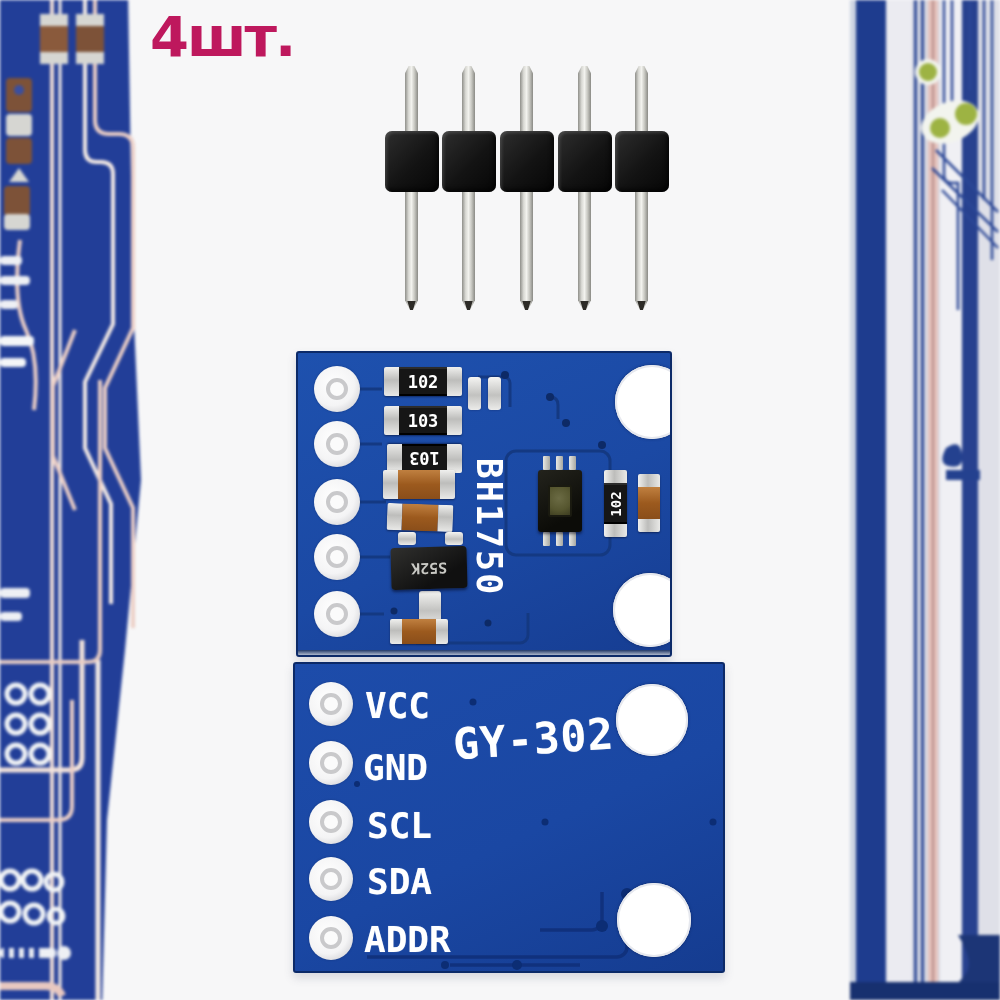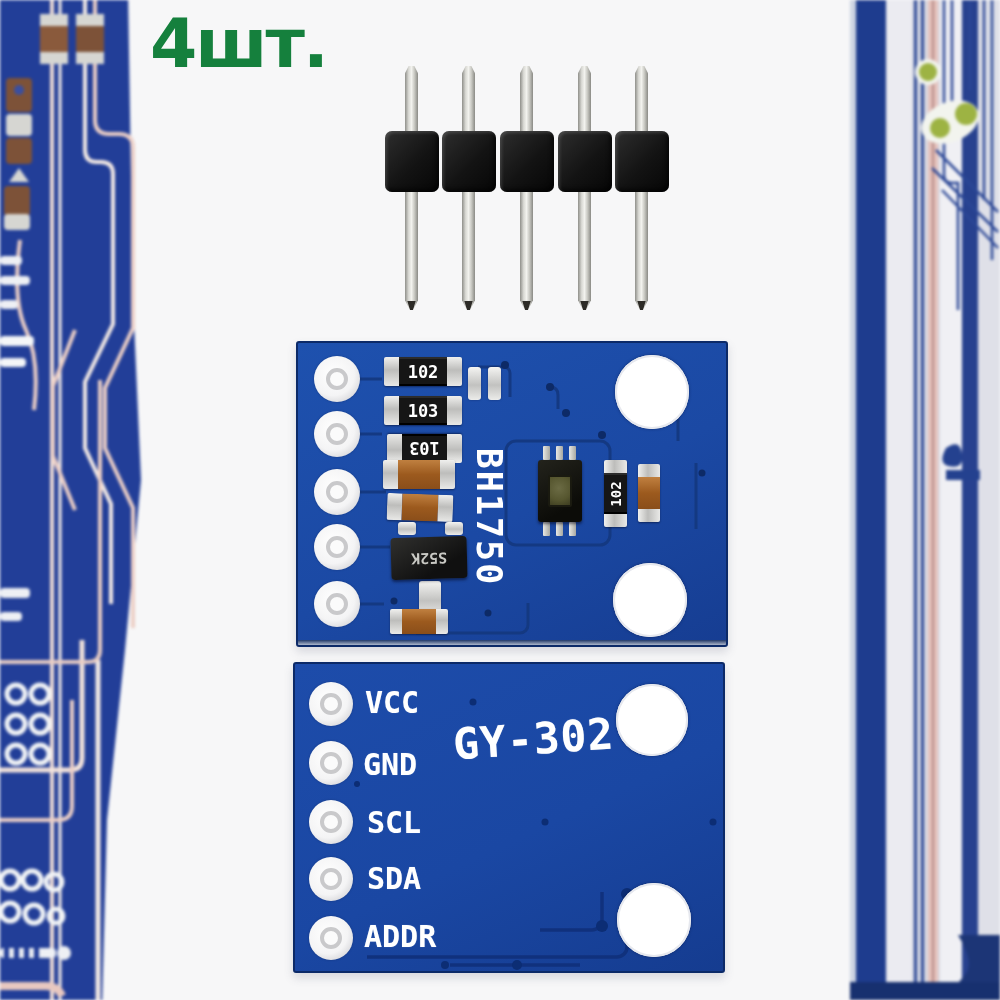--- a/index.html
+++ b/index.html
@@ -6,21 +6,21 @@
   body{
     width:1000px;height:1000px;position:relative;overflow:hidden;
     background:#f7f7f8;
     font-family:"DejaVu Sans", sans-serif;
   }
   .abs{position:absolute;}
 
   
   .qty{
     left:150px;top:8px;
-    font-size:68px;font-weight:bold;color:#15803d;
+    font-size:56px;font-weight:bold;color:#be185d;
     letter-spacing:-2px;line-height:1.05;
   }
 
   
   .bg-pcb{filter:blur(1.4px);}
   .bg-left{left:0;top:0;width:160px;height:1000px;}
   .bg-right{right:0;top:0;width:150px;height:1000px;}
 
   
   .pinheader{left:380px;top:60px;width:300px;height:255px;}
@@ -41,21 +41,21 @@
     box-shadow:inset 2px 2px 3px rgba(255,255,255,.14), inset -2px -3px 4px rgba(0,0,0,.65);
   }
 
   
   .module{
     border-radius:3px;
     box-shadow:0 5px 10px rgba(70,80,105,.18);
     overflow:hidden;
   }
   .module-front{
-    left:296px;top:341px;width:432px;height:306px;
+    left:296px;top:351px;width:376px;height:306px;
     background:linear-gradient(155deg,#1e51ae 0%,#1b49a4 55%,#163d92 100%);
     border:2px solid #0c2a68;box-sizing:border-box;
   }
   .module-back{
     left:293px;top:662px;width:432px;height:311px;
     background:linear-gradient(155deg,#1d4caa 0%,#1a47a3 55%,#153c90 100%);
     border:2px solid #0c2a68;box-sizing:border-box;
   }
   .board-edge{
     position:absolute;left:0;bottom:0;width:100%;height:5px;
@@ -134,21 +134,21 @@
   .chip-name{
     position:absolute;left:111px;top:154px;width:160px;height:40px;
     color:#ffffff;font-family:"DejaVu Sans Mono", monospace;font-weight:bold;
     font-size:35px;letter-spacing:2px;text-align:center;line-height:40px;
     transform:rotate(90deg);
   }
 
   
   .pin-label{
     position:absolute;color:#fff;
-    font-family:"DejaVu Sans Mono", monospace;font-weight:bold;font-size:30px;line-height:1;
+    font-family:"DejaVu Sans Mono", monospace;font-weight:bold;font-size:36px;line-height:1;
     letter-spacing:0px;text-shadow:0 0 1px rgba(255,255,255,.4);
   }
   .board-name{
     position:absolute;left:158px;top:50px;color:#fff;
     font-family:"DejaVu Sans Mono", monospace;font-weight:bold;font-size:43px;
     letter-spacing:1px;transform:rotate(-4deg);
     text-shadow:0 0 1px rgba(255,255,255,.4);
   }
 </style>
 </head>

